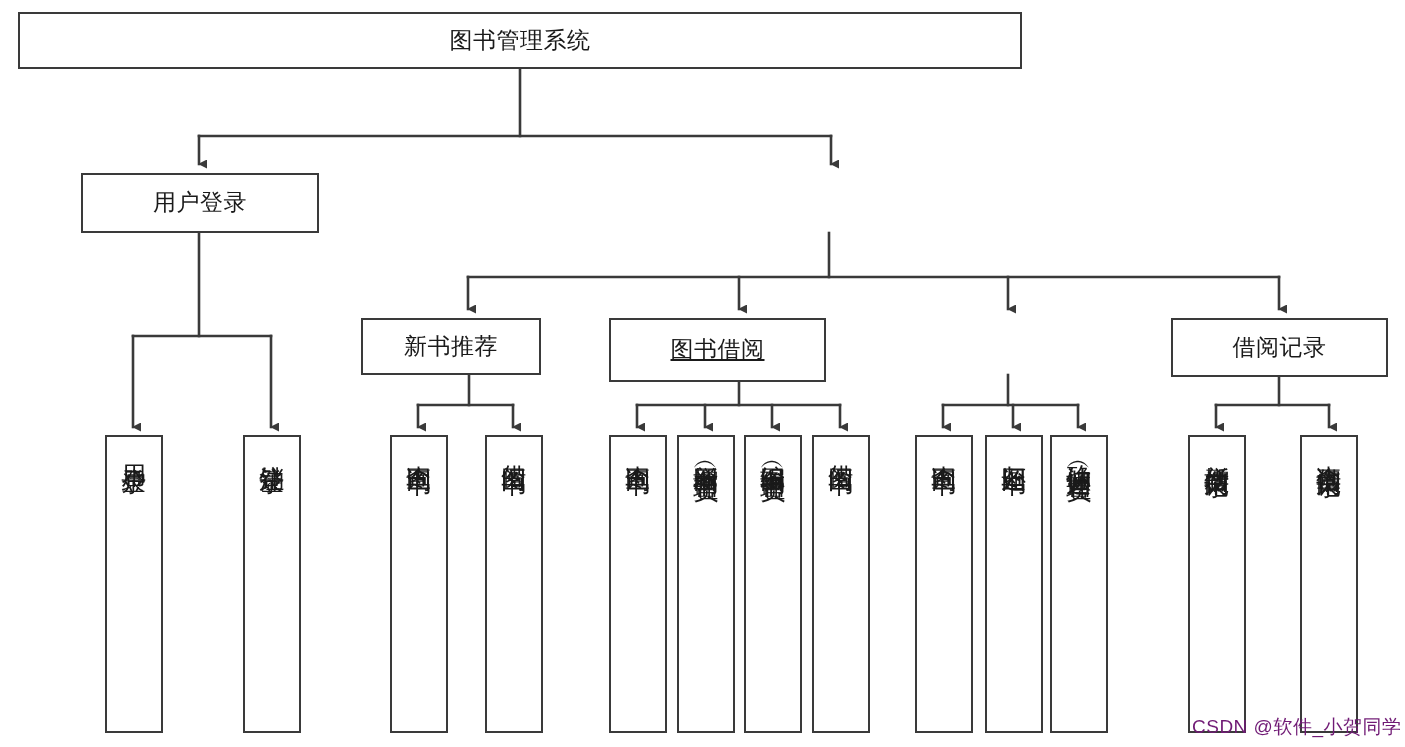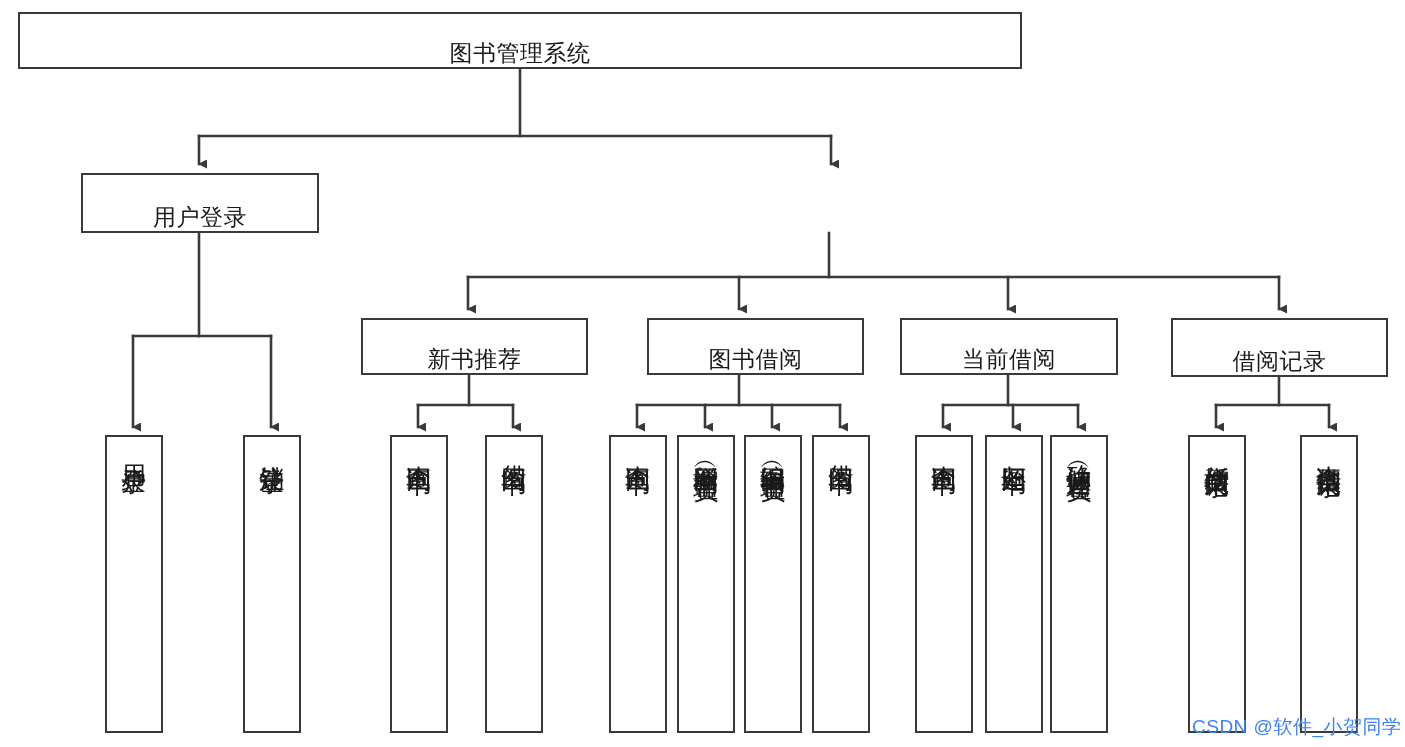--- a/index.html
+++ b/index.html
@@ -24,21 +24,21 @@
     top: 0;
     width: 1405px;
     height: 747px;
   }
   .node {
     position: absolute;
     box-sizing: border-box;
     border: 2px solid #3a3a3a;
     background: #ffffff;
     display: flex;
-    align-items: flex-end;
+    align-items: center;
     justify-content: center;
     color: #1a1a1a;
   }
   .node .label {
     display: block;
     text-align: center;
     line-height: 1.18;
     letter-spacing: 0.5px;
   }
   .node.horiz .label {
@@ -56,21 +56,21 @@
   .node.vert .label {
     writing-mode: vertical-rl;
     text-orientation: upright;
     font-size: 25px;
     line-height: 1.22;
     letter-spacing: 2px;
     white-space: nowrap;
   }
   .watermark {
     position: absolute;
-    color: #3b82f6;
+    color: #701a75;
     font-size: 19px;
     letter-spacing: 0.5px;
     white-space: nowrap;
     user-select: none;
   }
 </style>
 </head>
 <body>
 
 <div id="diagram-root">
@@ -126,28 +126,25 @@
   </svg>
 
   <div class="node root horiz" style="left:18px; top:12px; width:1004px; height:57px;">
     <span class="label">图书管理系统</span>
   </div>
 
   <div class="node horiz" style="left:81px; top:173px; width:238px; height:60px;">
     <span class="label">用户登录</span>
   </div>
 
-  <div class="node horiz" style="left:361px; top:318px; width:227px; height:57px;">
+  <div class="node horiz" style="left:361px; top:318px; width:180px; height:57px;">
     <span class="label">新书推荐</span>
   </div>
-  <div class="node horiz" style="left:647px; top:318px; width:217px; height:57px;">
+  <div class="node horiz" style="left:609px; top:318px; width:217px; height:64px;text-decoration:underline;">
     <span class="label">图书借阅</span>
-  </div>
-  <div class="node horiz" style="left:900px; top:318px; width:218px; height:57px;">
-    <span class="label">当前借阅</span>
   </div>
   <div class="node horiz" style="left:1171px; top:318px; width:217px; height:59px;">
     <span class="label">借阅记录</span>
   </div>
 
   <div class="node vert" style="left:105px; top:435px; width:58px; height:298px;">
     <span class="label">用户登录</span>
   </div>
   <div class="node vert" style="left:243px; top:435px; width:58px; height:298px;">
     <span class="label">注销登录</span>

